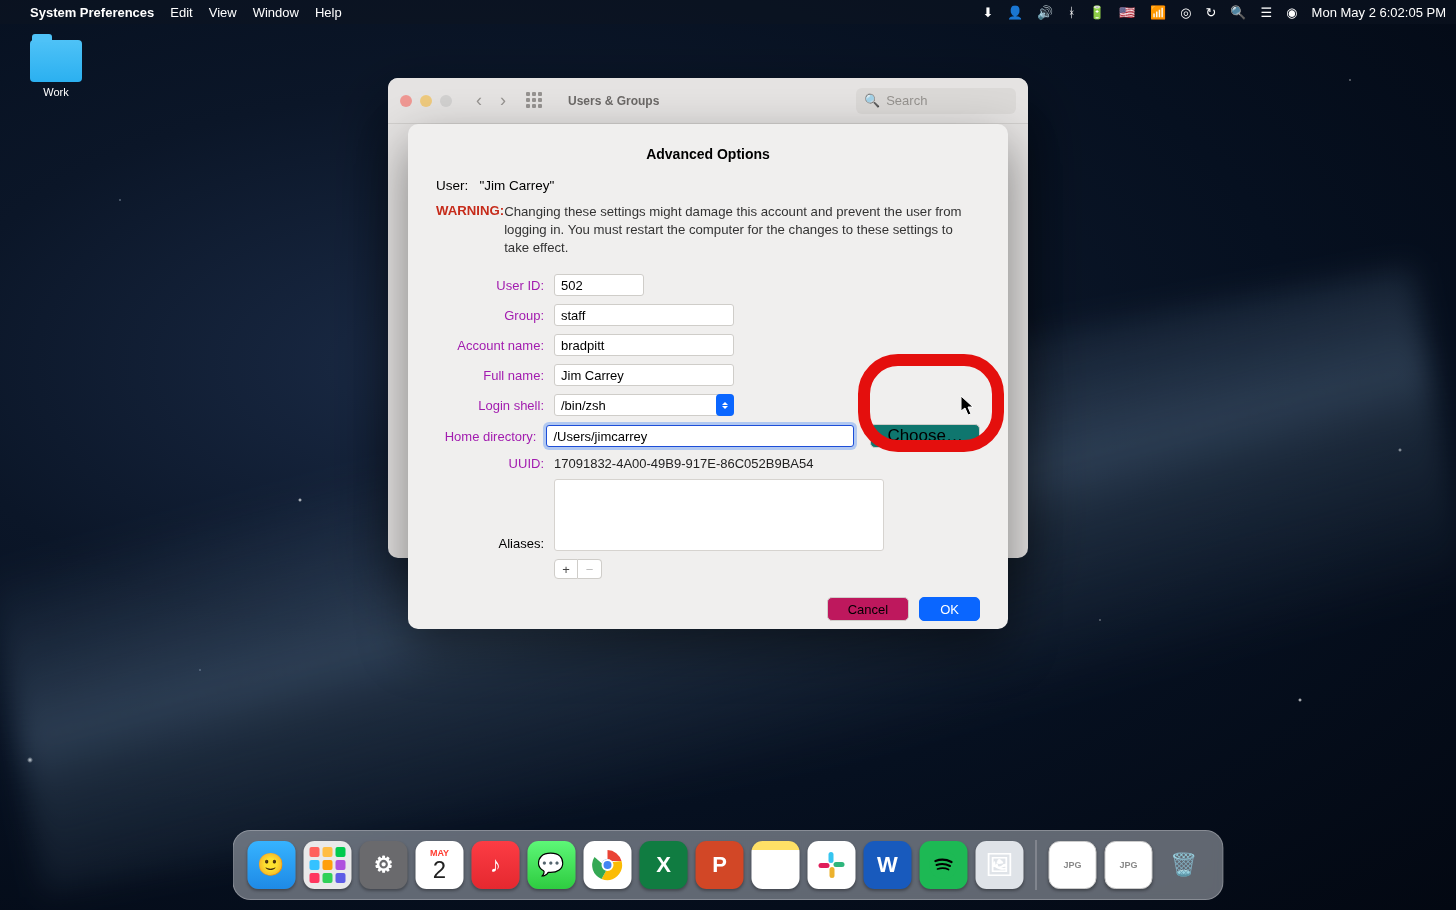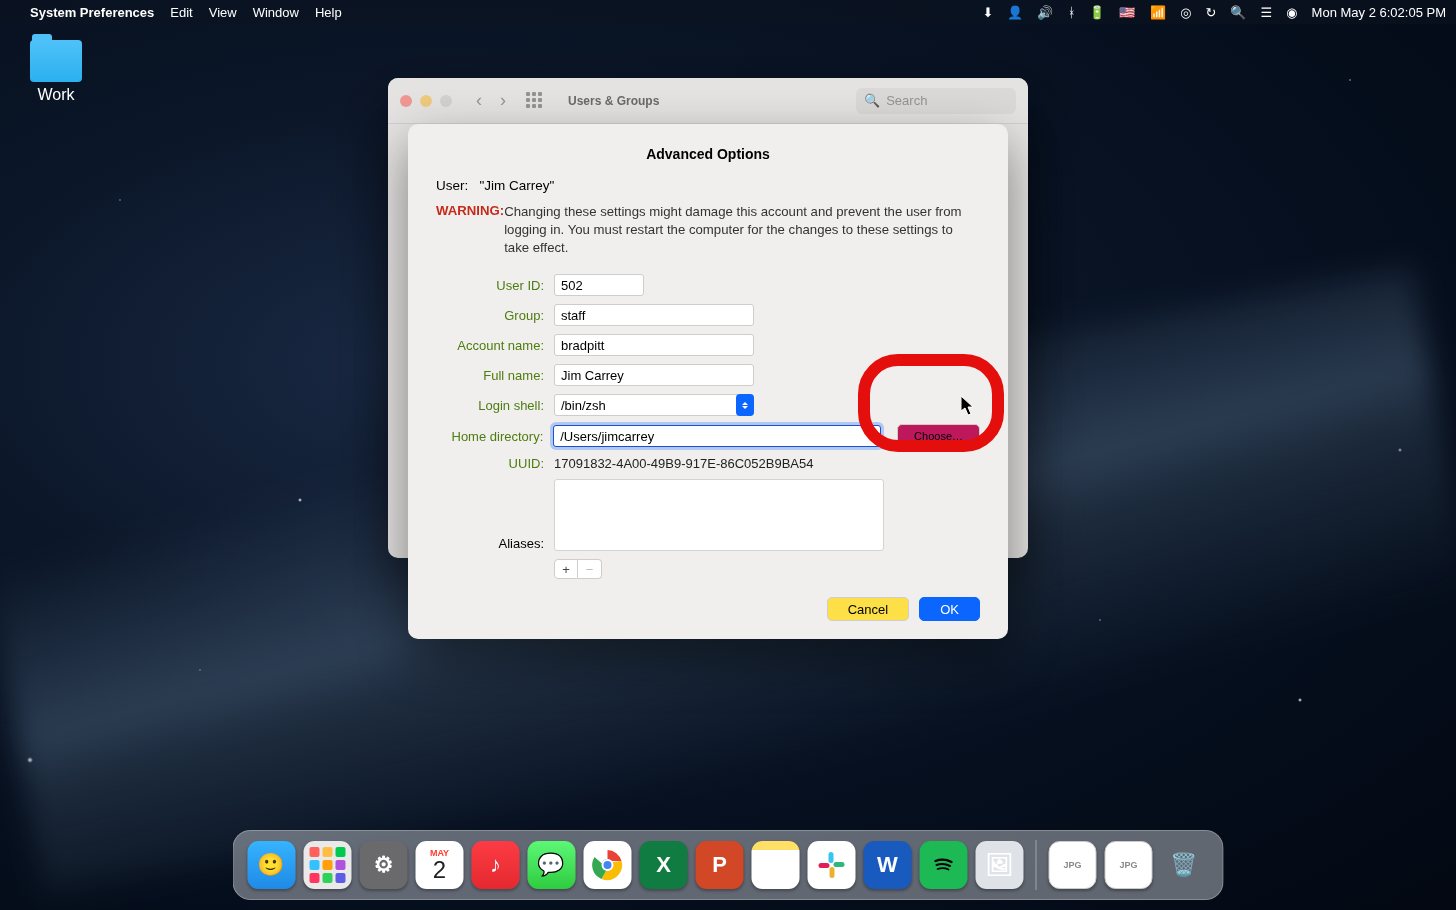--- a/index.html
+++ b/index.html
@@ -34,21 +34,21 @@
 .menubar { position:absolute; top:0; left:0; right:0; height:24px;
   background: rgba(12,20,32,.55); color:#fff; display:flex; align-items:center;
   font-size:13px; padding:12px 10px; justify-content:space-between; }
 .menu-left, .menu-right { display:flex; align-items:center; gap:16px; }
 .menu-left .app { font-weight:600; }
 .menu-right { gap:14px; font-size:13px; }
 .menu-right .mi { display:inline-flex; align-items:center; }
 .apple { font-size:15px; margin-right:4px; }
 
 
-.desktop-icon { position:absolute; top:40px; left:28px; width:56px; text-align:center; color:#fff; font-size:16px; }
+.desktop-icon { position:absolute; top:40px; left:28px; width:56px; text-align:center; color:#fff; font-size:11px; }
 .desktop-icon .folder { width:52px; height:42px; margin:0 auto 4px;
  background:linear-gradient(#4ec2f7,#2bb0f0); border-radius:4px; position:relative; }
 .desktop-icon .folder:before{content:"";position:absolute;top:-6px;left:2px;width:20px;height:8px;background:#4ec2f7;border-radius:3px 3px 0 0;}
 
 
 .prefs { position:absolute; left:388px; top:78px; width:640px; height:480px;
  background:#eceae9; border-radius:10px;
  box-shadow:0 25px 60px rgba(0,0,0,.55); overflow:visible; }
 .prefs.dim { filter:brightness(.97); }
 .titlebar { height:46px; display:flex; align-items:center; padding:0 12px; gap:10px;
@@ -60,55 +60,55 @@
 .nav { display:flex; gap:18px; margin-left:14px; color:#9b9895;}
 .nav span{font-size:18px;}
 .gridicon{width:18px;height:18px;display:grid;grid-template-columns:repeat(3,4px);grid-template-rows:repeat(3,4px);gap:2px;margin-left:10px;}
 .gridicon i{background:#9b9895;border-radius:1px;}
 .win-title{font-weight:600;color:#6f6c6a;font-size:12px;margin-left:14px;}
 .searchbox{margin-left:auto;display:flex;align-items:center;background:#e2e0de;border-radius:6px;width:160px;height:26px;color:#9a9793;padding:0 8px;font-size:13px;gap:6px;}
 
 
 .sheet { position:absolute; left:408px; top:124px; width:600px;
  background:#f0efee; border-radius:10px;
- box-shadow:0 20px 50px rgba(0,0,0,.45); padding:22px 28px 18px; }
+ box-shadow:0 20px 50px rgba(0,0,0,.45); padding:22px 28px 8px; }
 .sheet h2{font-size:14px; font-weight:700; text-align:center; margin-bottom:16px;}
 .userline{font-size:13.5px; margin-bottom:10px;}
 .userline .lbl{display:inline-block;}
 .warn{display:flex; font-size:13.2px; margin-bottom:18px;}
 .warn .wl{color:#c62b1a; font-weight:700;}
 .warn .wt{color:#333; line-height:1.35;}
 
 .formrow{display:flex; align-items:center; margin-bottom:8px; font-size:13px;}
-.formrow label{width:108px; text-align:right; margin-right:10px; color:#4d7c0f;}
+.formrow label{width:108px; text-align:right; margin-right:10px; color:#a21caf;}
 .formrow .val{color:#222;}
 .tfield{height:22px; border:1px solid #cfcdc9; background:#fff; border-radius:3px; padding:0 6px; font-size:13px; outline:none;}
 .tfield.w90{width:90px}
-.tfield.w180{width:200px}
+.tfield.w180{width:180px}
 .tfield.w330{width:330px}
 .tfield.focus{border:1px solid #1d4ed8; box-shadow:0 0 0 3px rgba(59,130,246,.35);}
 .selwrap{position:relative;}
 .selbtn{position:absolute; right:0; top:0; width:18px; height:22px;
  background:#0a66ff; border-radius:4px; display:flex; flex-direction:column; align-items:center; justify-content:center; gap:1px;}
 .selbtn:before,.selbtn:after{content:"";width:0;height:0;border-left:3px solid transparent;border-right:3px solid transparent;}
 .selbtn:before{border-bottom:3px solid #fff}
 .selbtn:after{border-top:3px solid #fff}
 
-.choose{margin-left:16px;height:24px;padding:0 16px;border:1px solid #cfcdc9;background:#be185d;border-radius:5px;font-size:11px;cursor:pointer;}
+.choose{margin-left:16px;height:24px;padding:0 16px;border:1px solid #cfcdc9;background:#0f766e;border-radius:5px;font-size:17px;cursor:pointer;}
 
 .aliasrow{display:flex; align-items:flex-end; margin-bottom:8px;}
 .aliasrow label{width:108px; text-align:right; margin-right:10px; font-size:13px; padding-top:2px;}
 .aliases{width:330px;height:72px;border:1px solid #d6d3cf;background:#fff;border-radius:3px;}
 .pmrow{margin-left:118px;display:flex;gap:0;margin-top:6px;}
 .pm{width:24px;height:20px;border:1px solid #cfcdc9;background:#fff;display:flex;align-items:center;justify-content:center;font-size:13px;color:#444}
 .pm:first-child{border-radius:4px 0 0 4px}
 .pm:last-child{border-radius:0 4px 4px 0;border-left:none;color:#bbb}
 
 .sheet-buttons{display:flex;justify-content:flex-end;gap:10px;margin-top:18px}
-.btn{height:24px;padding:0 20px;border-radius:5px;font-size:13px;border:1px solid #cfcdc9;background:#fde047;cursor:pointer}
+.btn{height:24px;padding:0 20px;border-radius:5px;font-size:13px;border:1px solid #cfcdc9;background:#be185d;cursor:pointer}
 .btn.primary{background:#0a66ff;color:#fff;border-color:#0a66ff}
 
 
 .red-ring{position:absolute;border:12px solid #e40f0d;border-radius:40px;pointer-events:none}
 
 
 .cursor{position:absolute;width:14px;height:20px;pointer-events:none}
 .cursor svg{width:100%;height:100%}
 
 

